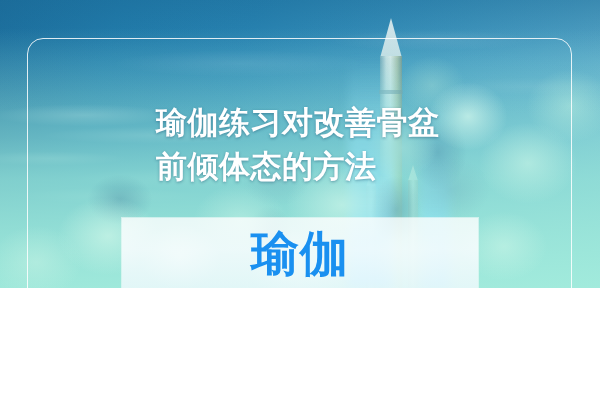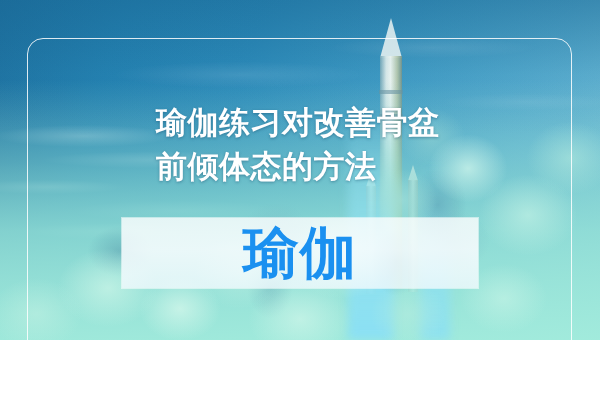--- a/index.html
+++ b/index.html
@@ -8,21 +8,21 @@
     padding: 0;
     background: #ffffff;
   }
   body {
     font-family: "DejaVu Sans", "Liberation Sans", sans-serif;
   }
 
   .banner {
     position: relative;
     width: 600px;
-    height: 340px;
+    height: 288px;
     overflow: hidden;
     background: #2a86b8;
   }
 
   
   .photo {
     position: absolute;
     inset: 0;
     overflow: hidden;
   }
@@ -264,21 +264,21 @@
       rgba(255,255,255,0.80) 0%,
       rgba(250,253,255,0.86) 45%,
       rgba(242,250,254,0.80) 100%);
     box-shadow: 0 0 0 1px rgba(255,255,255,0.55);
     display: flex;
     align-items: center;
     justify-content: center;
   }
   .keyword {
     color: #1a90f0;
-    font-size: 56px;
+    font-size: 48px;
     font-weight: bold;
     line-height: 1;
     letter-spacing: 1px;
   }
 </style>
 </head>
 <body>
 
 <div class="banner">
 

